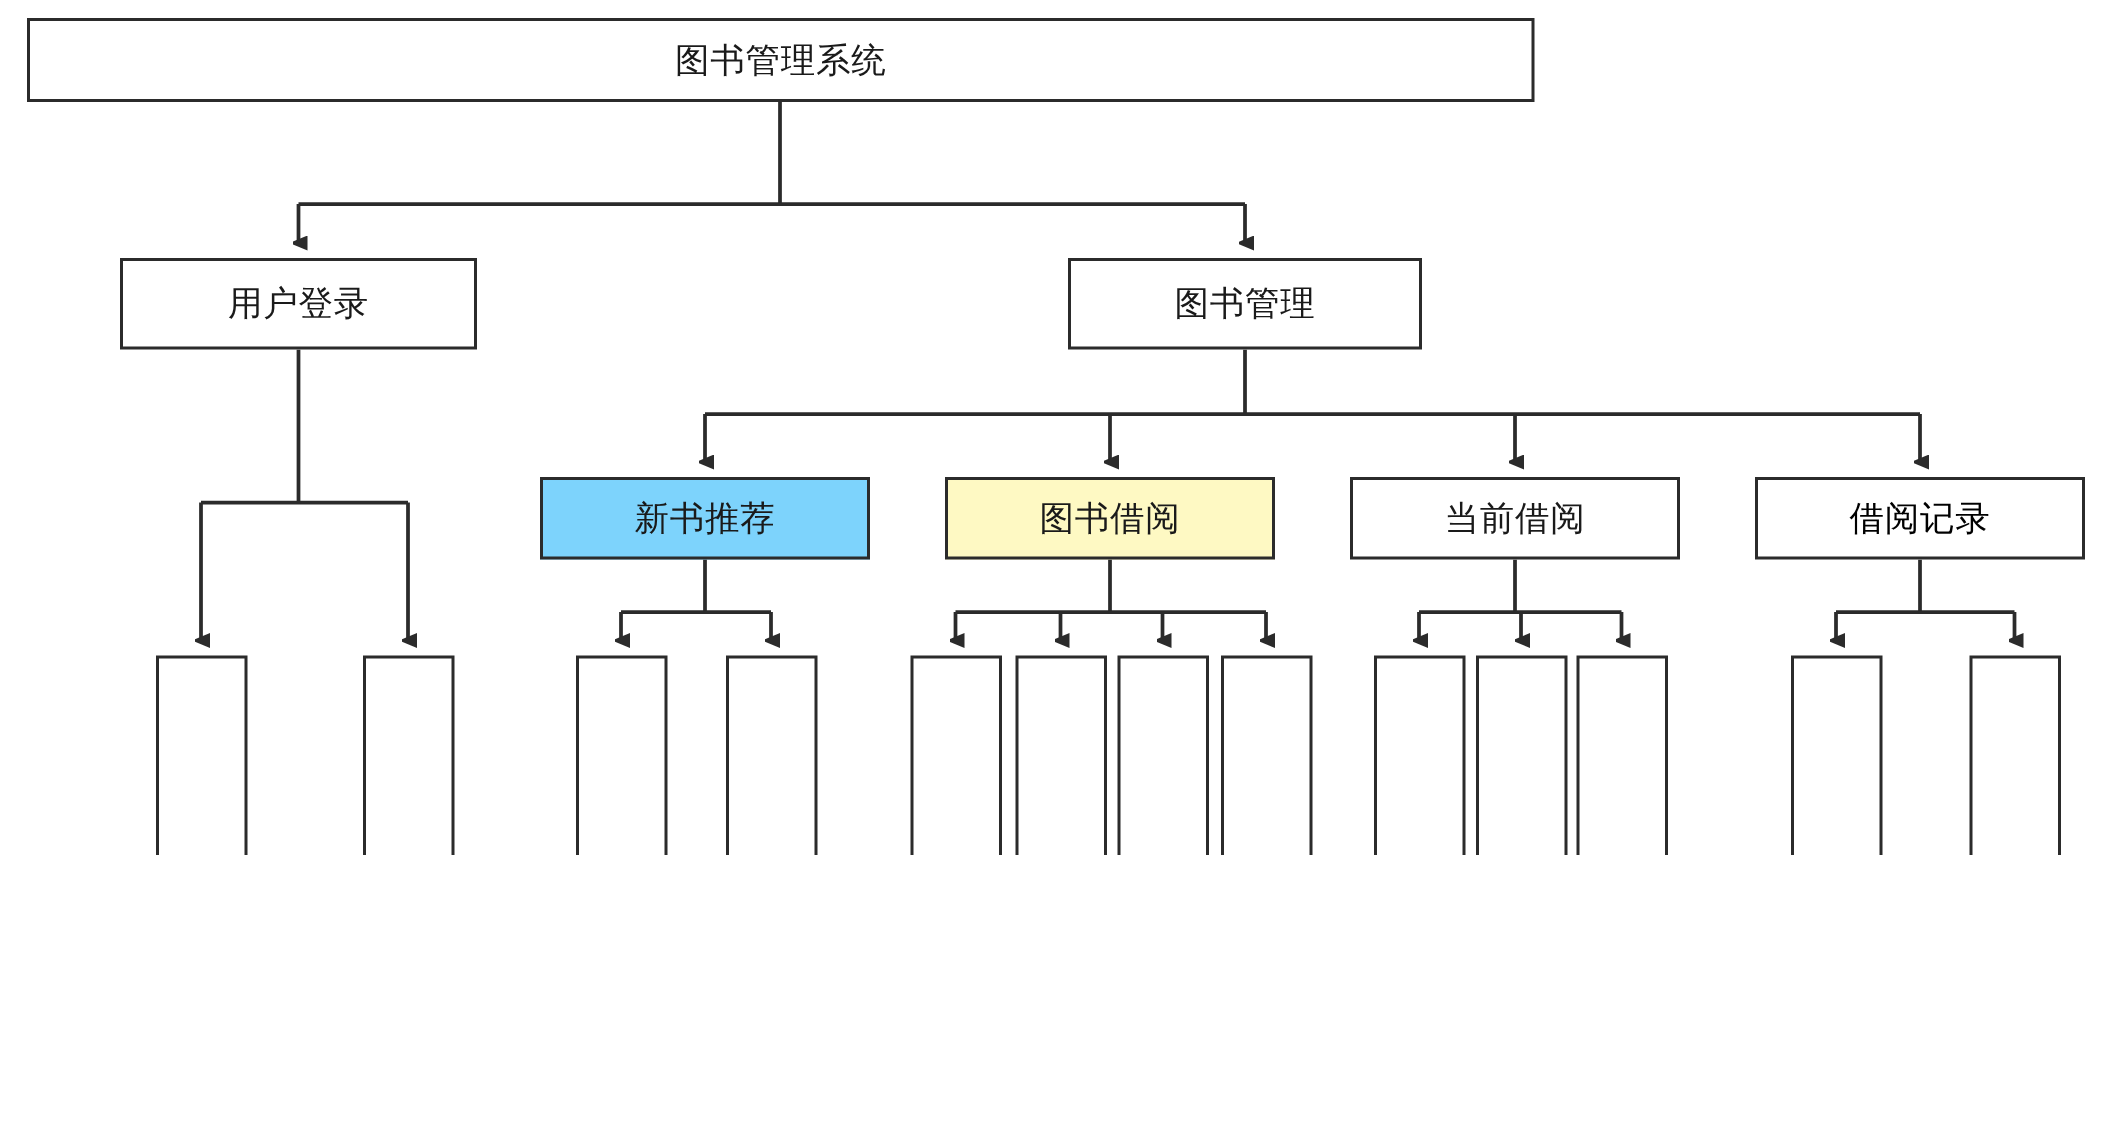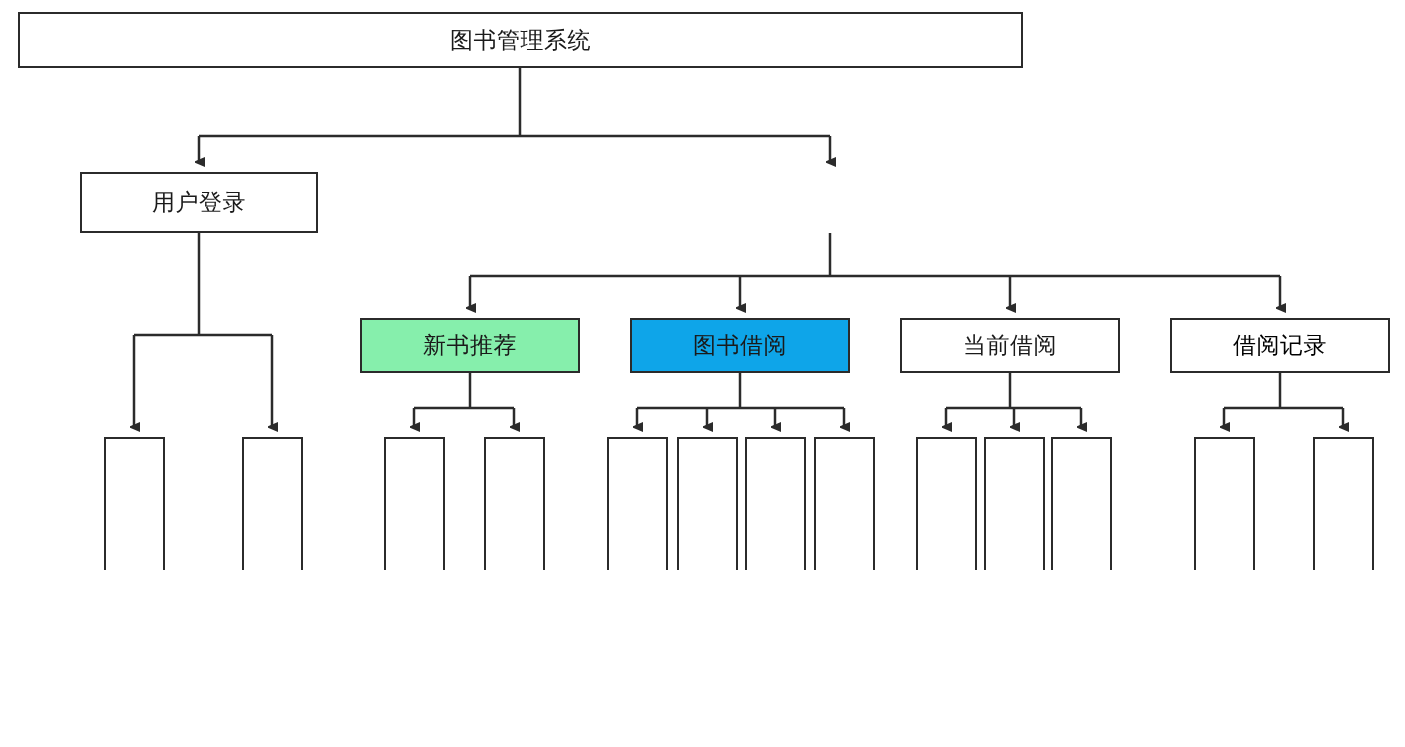--- a/index.html
+++ b/index.html
@@ -121,25 +121,28 @@
     </g>
   </svg>
 
   <div class="node node-h" style="left: 18px; top: 12px; width: 1005px; height: 56px; border-color: rgb(43, 43, 43); background: rgb(255, 255, 255); color: rgb(26, 26, 26);">
     <span>图书管理系统</span>
   </div>
 
   <div class="node node-h" style="left: 80px; top: 172px; width: 238px; height: 61px; border-color: rgb(43, 43, 43); background: rgb(255, 255, 255); color: rgb(26, 26, 26);">
     <span>用户登录</span>
   </div>
+  <div class="node node-h" style="left: 712px; top: 172px; width: 236px; height: 61px; border-color: rgb(43, 43, 43); background: rgb(255, 255, 255); color: rgb(26, 26, 26);">
+    <span>图书管理</span>
+  </div>
 
-  <div class="node node-h" style="left: 360px; top: 318px; width: 220px; height: 55px; border-color: rgb(43, 43, 43); background: #86efac; color: rgb(26, 26, 26);">
+  <div class="node node-h" style="left: 360px; top: 318px; width: 220px; height: 55px; border-color: rgb(43, 43, 43); background: #7dd3fc; color: rgb(26, 26, 26);">
     <span>新书推荐</span>
   </div>
-  <div class="node node-h" style="left: 630px; top: 318px; width: 220px; height: 55px; border-color: rgb(43, 43, 43); background: #0ea5e9; color: rgb(26, 26, 26);">
+  <div class="node node-h" style="left: 630px; top: 318px; width: 220px; height: 55px; border-color: rgb(43, 43, 43); background: #fef9c3; color: rgb(26, 26, 26);">
     <span>图书借阅</span>
   </div>
   <div class="node node-h" style="left: 900px; top: 318px; width: 220px; height: 55px; border-color: rgb(43, 43, 43); background: rgb(255, 255, 255); color: rgb(26, 26, 26); align-items: center;">
     <span>当前借阅</span>
   </div>
   <div class="node node-h" style="left: 1170px; top: 318px; width: 220px; height: 55px; border-color: rgb(43, 43, 43); background: rgb(255, 255, 255); color: #000000;">
     <span>借阅记录</span>
   </div>
 
   <div class="node node-v" style="left: 104px; top: 437px; width: 61px; height: 296px; border-color: rgb(43, 43, 43); background: rgb(255, 255, 255); color: rgb(26, 26, 26);">

